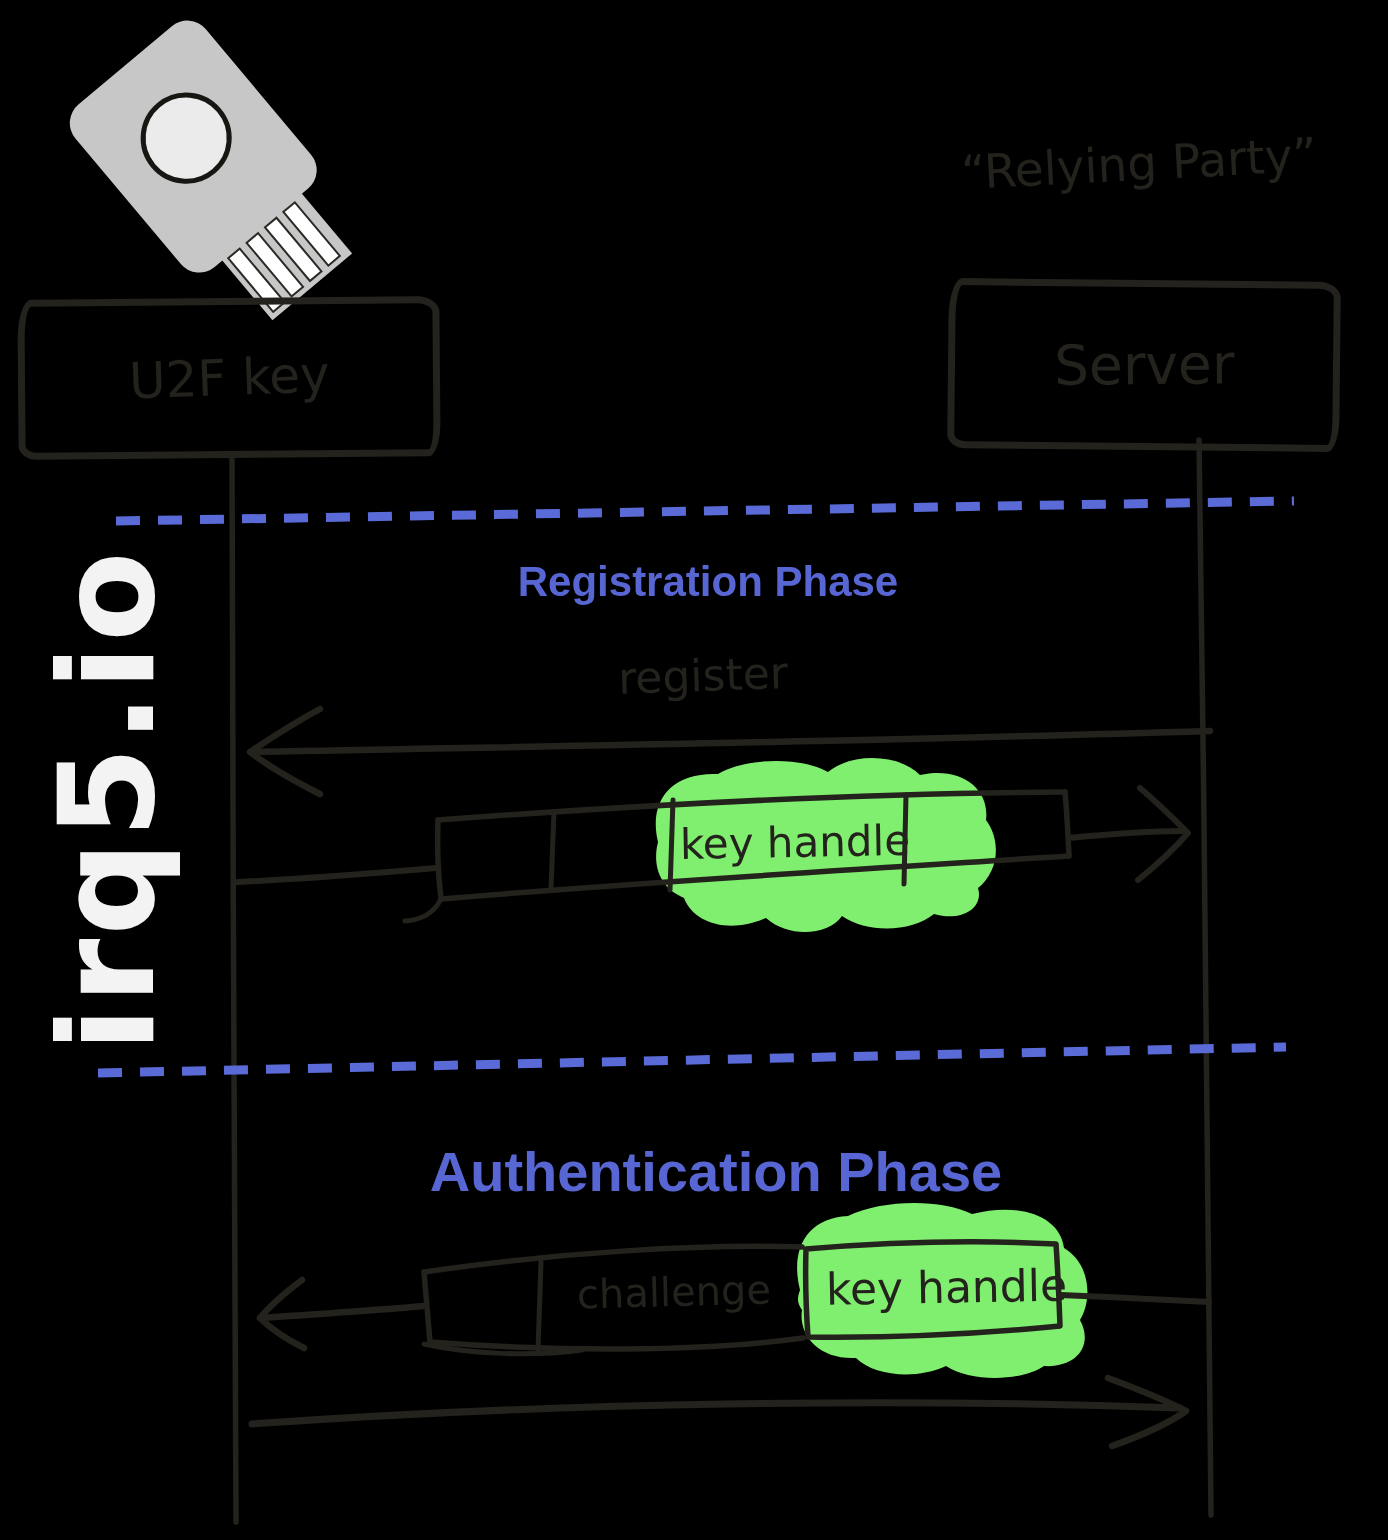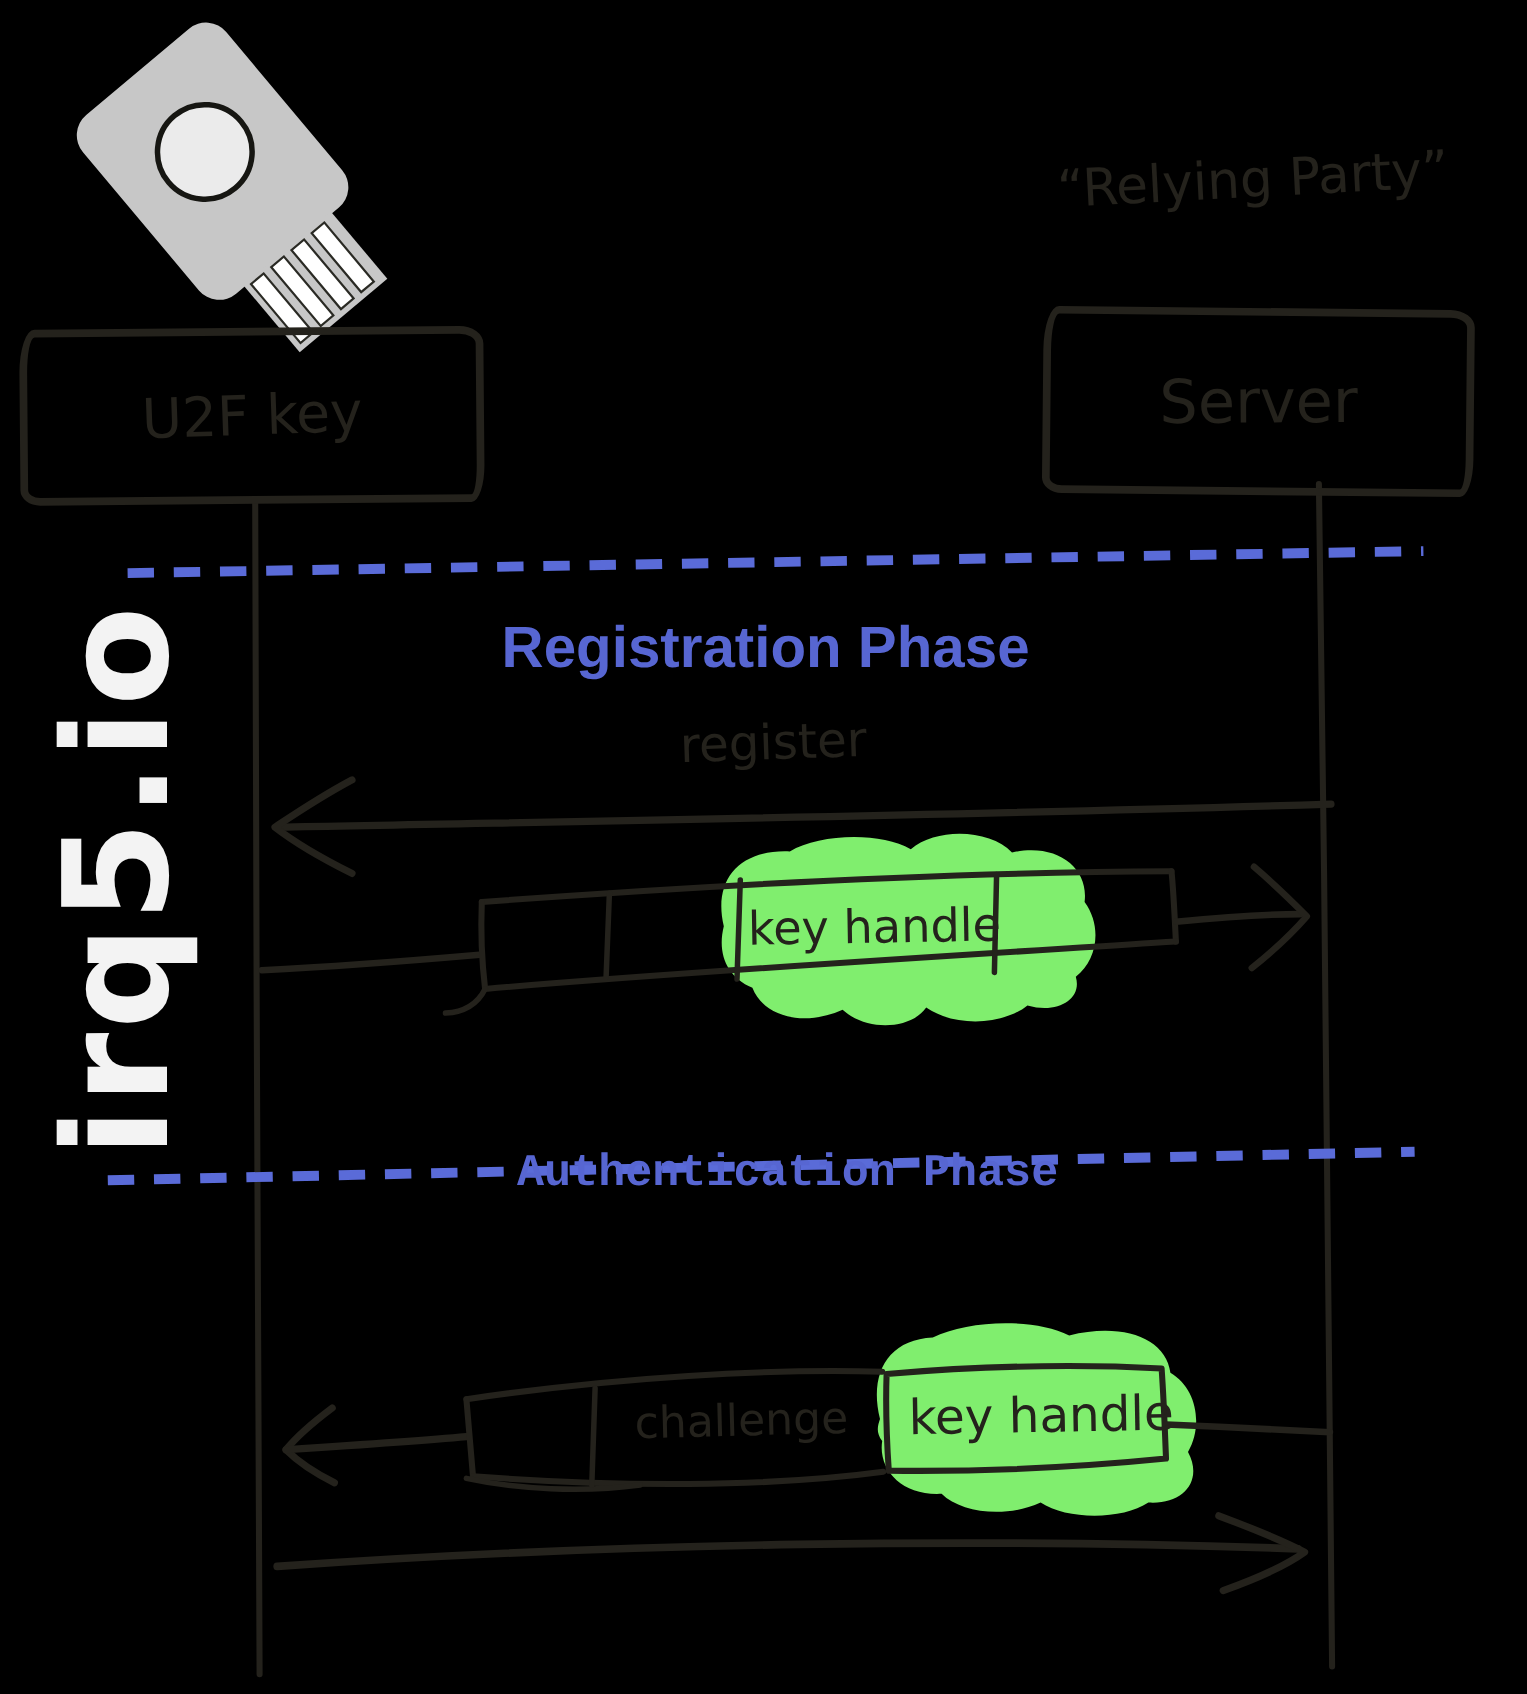--- a/index.html
+++ b/index.html
@@ -130,22 +130,22 @@
 
   <div class="hand" style="left:919px;top:138px;width:440px;font-size:47px;transform:rotate(-3deg);">“Relying Party”</div>
 
   <div class="actor-box" style="left:18px;top:298px;width:422px;height:160px;transform:rotate(-0.5deg);">
     <span class="hand" style="position:static;font-size:50px;transform:rotate(-1.5deg);">U2F key</span>
   </div>
   <div class="actor-box" style="left:948px;top:280px;width:392px;height:170px;transform:rotate(0.6deg);">
     <span class="hand" style="position:static;font-size:55px;transform:rotate(-1deg);">Server</span>
   </div>
 
-  <div class="phase-title" style="left:396px;top:558px;width:600px;font-size:53px;">Registration Phase</div>
-  <div class="phase-title" style="left:386px;top:1044px;width:660px;font-size:41px;font-family:Liberation Mono, monospace;">Authentication Phase</div>
+  <div class="phase-title" style="left:408px;top:558px;width:600px;font-size:42px;">Registration Phase</div>
+  <div class="phase-title" style="left:386px;top:1139px;width:660px;font-size:56px;">Authentication Phase</div>
 
   <div class="hand" style="left:603px;top:652px;width:200px;font-size:44px;transform:rotate(-2deg);">register</div>
 
   <div class="hand" style="left:680px;top:820px;width:220px;font-size:42px;transform:rotate(-1deg);">key handle</div>
 
   <div class="hand" style="left:574px;top:1270px;width:200px;font-size:40px;transform:rotate(-1.5deg);">challenge</div>
 
   <div class="hand" style="left:826px;top:1264px;width:210px;font-size:44px;transform:rotate(-1deg);">key handle</div>
 
   <div class="watermark">irq5.io</div>

